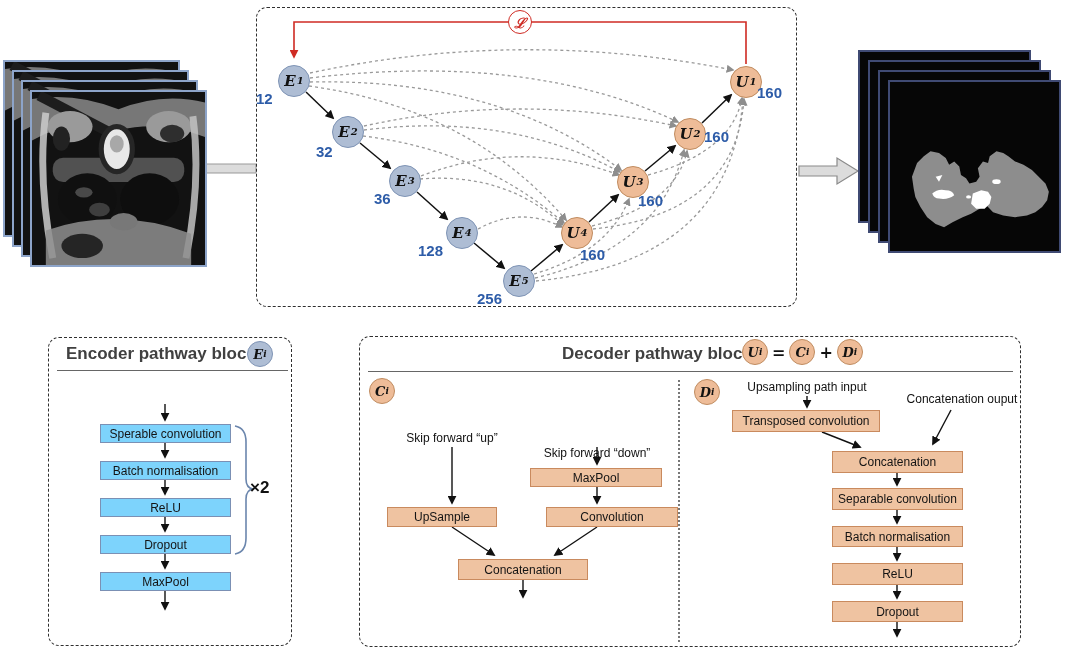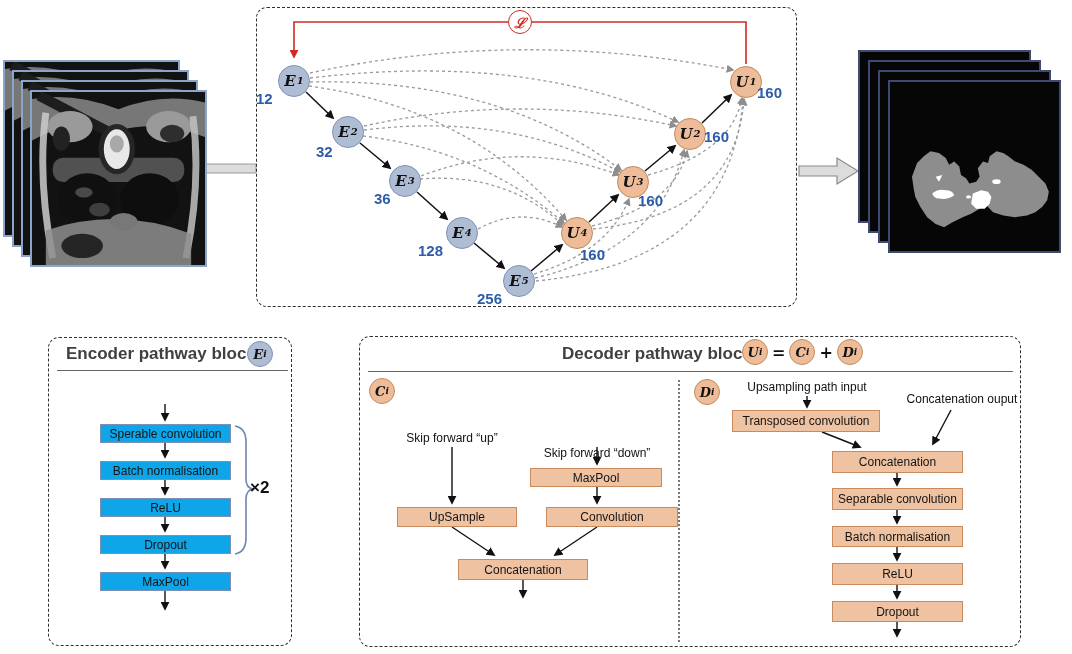--- a/index.html
+++ b/index.html
@@ -20,21 +20,21 @@
   .loss-badge{position:absolute;width:24px;height:24px;border-radius:50%;background:#fff;border:1.5px solid #cf2b24;
         color:#cf2b24;display:flex;align-items:center;justify-content:center;
         font-family:"DejaVu Serif",serif;font-style:italic;font-weight:bold;font-size:14px;box-sizing:border-box;}
   .title{position:absolute;font-size:17px;font-weight:600;color:#404040;white-space:nowrap;}
   .sep{position:absolute;height:0;border-top:1.5px solid #666;}
   .badge{position:absolute;width:26px;height:26px;border-radius:50%;display:flex;align-items:center;justify-content:center;
         font-family:"DejaVu Serif",serif;font-style:italic;font-weight:bold;font-size:13px;color:#111;box-sizing:border-box;}
   .badge sub{font-size:9px;line-height:1;}
   .flow-box{position:absolute;display:flex;align-items:center;justify-content:center;font-size:12px;color:#141414;
         box-sizing:border-box;white-space:nowrap;}
-  .enc-box{background:#0ea5e9;border:1px solid #7b90b4;}
+  .enc-box{background:#7dd3fc;border:1px solid #7b90b4;}
   .dec-box{background:#efc3a1;border:1px solid #c98a5e;}
   .small-label{position:absolute;font-size:12px;color:#111;text-align:center;white-space:nowrap;}
   .x2{position:absolute;font-size:17px;font-weight:600;color:#111;}
   .vdotted{position:absolute;border-left:2px dotted #777;width:0;}
   .in-frame{position:absolute;width:177px;height:177px;border:2px solid #8da4c9;box-sizing:border-box;background:#000;overflow:hidden;}
   .out-frame{position:absolute;width:173px;height:173px;border:2px solid #3f4a73;box-sizing:border-box;background:#060606;overflow:hidden;}
   .fillsvg{width:100%;height:100%;display:block;}
   .formula{position:absolute;left:742px;top:339px;display:flex;align-items:center;gap:4px;
         font-family:"DejaVu Serif",serif;font-size:15px;color:#111;}
   .fbadge{width:26px;height:26px;border-radius:50%;background:#eebc98;border:1px solid #c08c60;display:flex;
@@ -325,21 +325,21 @@
   <div class="sep" style="left:368px;top:371px;width:645px;"></div>
   <div class="vdotted" style="left:678px;top:380px;height:262px;"></div>
 
   <div class="badge dec" style="left:369px;top:378px;">
     <span>C</span>
       <sub>i</sub>
   </div>
   <div class="small-label" style="left:392px;top:431px;width:120px;">Skip forward “up”</div>
   <div class="small-label" style="left:537px;top:446px;width:120px;">Skip forward “down”</div>
   <div class="flow-box dec-box" style="left:530px;top:468px;width:132px;height:19px;">MaxPool</div>
-  <div class="flow-box dec-box" style="left:387px;top:507px;width:120px;height:20px;margin-left:10px;">UpSample</div>
+  <div class="flow-box dec-box" style="left:387px;top:507px;width:110px;height:20px;">UpSample</div>
   <div class="flow-box dec-box" style="left:530px;top:507px;width:132px;height:20px;margin-left:16px;">Convolution</div>
   <div class="flow-box dec-box" style="left:458px;top:559px;width:130px;height:21px;">Concatenation</div>
 
   <div class="badge dec" style="left:694px;top:379px;">
     <span>D</span>
       <sub>i</sub>
   </div>
   <div class="small-label" style="left:737px;top:380px;width:140px;">Upsampling path input</div>
   <div class="small-label" style="left:897px;top:392px;width:130px;">Concatenation ouput</div>
   <div class="flow-box dec-box" style="left:732px;top:410px;width:148px;height:22px;">Transposed convolution</div>

